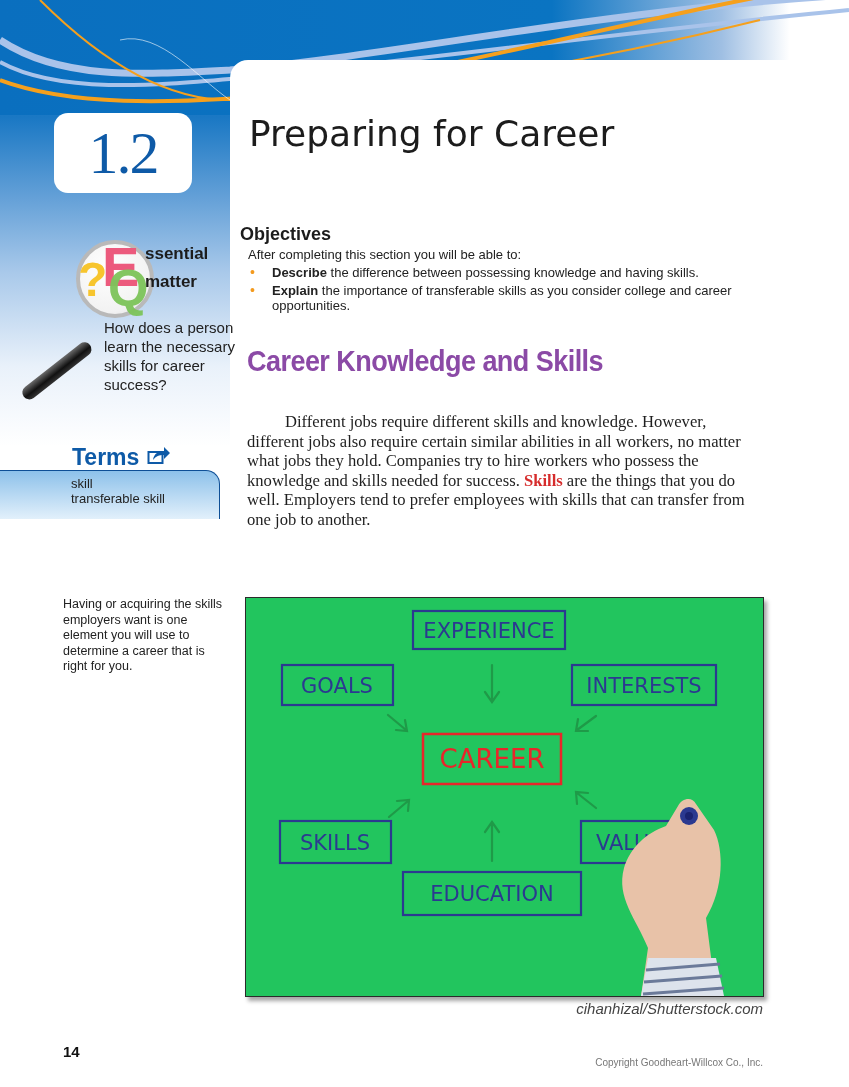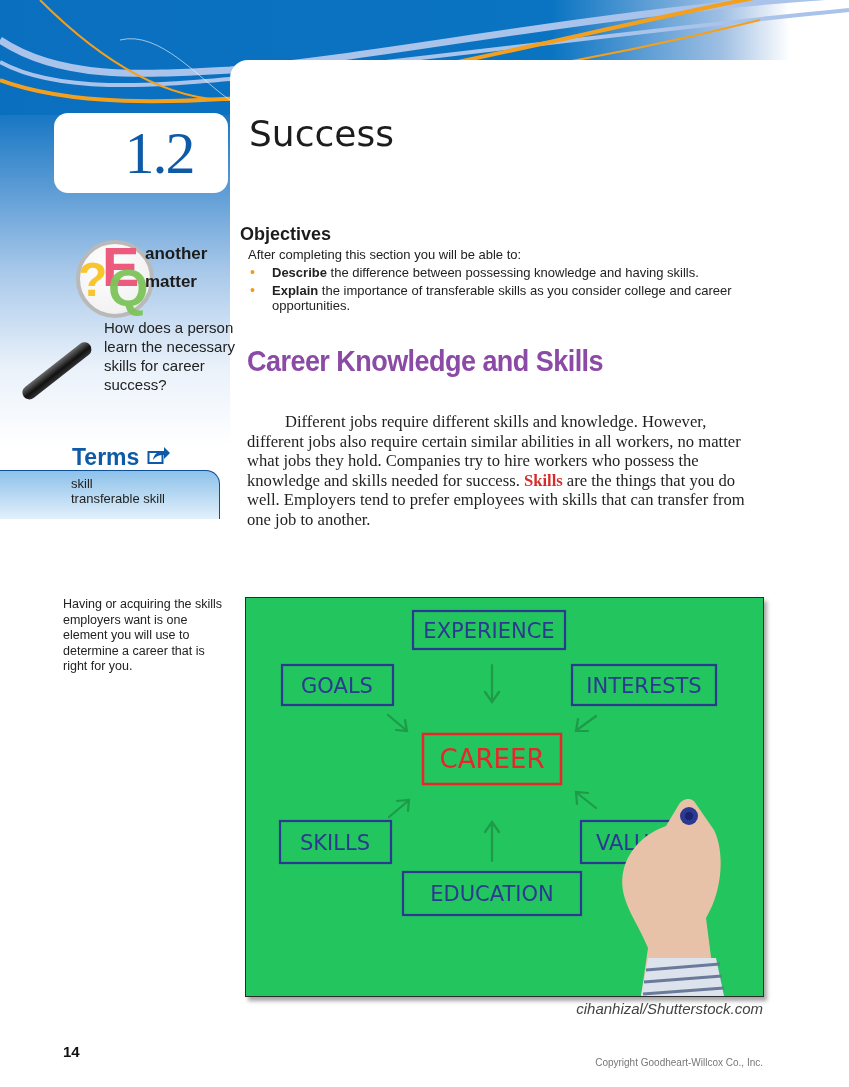--- a/index.html
+++ b/index.html
@@ -3,21 +3,21 @@
 <meta charset="utf-8">
 <style>
   html, body { margin: 0; padding: 0; }
   body { width: 849px; height: 1087px; position: relative; background: #ffffff; overflow: hidden; font-family: "Liberation Sans", sans-serif; }
   .sidebar-bg { position: absolute; left: 0; top: 0; width: 230px; height: 470px;
     background: linear-gradient(to bottom, #0a6fbf 0%, #1a78c4 25%, #5b9bd5 40%, #a9c9ea 58%, #e9f1fa 78%, #ffffff 95%); }
   .banner { position: absolute; left: 0; top: 0; width: 849px; height: 115px; }
   .banner svg { display: block; }
   .content-card { position: absolute; left: 230px; top: 60px; width: 619px; height: 60px; background: #fff; border-top-left-radius: 18px; }
   .section-badge { position: absolute; left: 54px; top: 113px; width: 138px; height: 80px; background: #fff; border-radius: 14px;
-    display: flex; align-items: center; justify-content: center; padding-left: 36px; }
+    display: flex; align-items: center; justify-content: center; }
   .section-badge span { font-family: "Liberation Serif", serif; font-size: 60px; color: #0e5aa7; letter-spacing: -2px; line-height: 1; }
   .title { position: absolute; left: 249px; top: 113px; font-family: "DejaVu Sans", sans-serif; font-size: 36px; color: #1c1c1c; line-height: 41px; }
   .eq-wrap { position: absolute; left: 0; top: 240px; width: 230px; height: 150px; }
   .eq-lens { position: absolute; left: 76px; top: 0; width: 78px; height: 78px; border-radius: 50%; border: 4px solid #b9b9b9;
     background: radial-gradient(circle at 40% 35%, #ffffff 0%, #f2f2f2 70%, #d9d9d9 100%); box-sizing: border-box; }
   .eq-handle { position: absolute; left: 6px; top: 98px; width: 84px; height: 14px; border-radius: 7px;
     background: linear-gradient(to bottom, #6b6b6b, #111 60%, #333); transform: rotate(-38deg); transform-origin: right center; }
   .eq-q { position: absolute; left: 78px; top: 12px; font-size: 48px; font-weight: bold; color: #f7c52e; }
   .eq-E { position: absolute; left: 102px; top: -6px; font-size: 56px; font-weight: bold; color: #ec5a7d; }
   .eq-Q { position: absolute; left: 108px; top: 18px; font-size: 52px; font-weight: bold; color: #7dc45a; opacity: 0.95; }
@@ -71,30 +71,30 @@
     <path d="M120,40 C160,30 200,80 230,100" stroke="#ffffff" stroke-width="1" fill="none" opacity="0.6"></path>
   </svg>
 </div>
 <div class="content-card"></div>
 
 <div class="section-badge">
   <span>1.2</span>
 </div>
 
 <div class="title">
-  <div>Success</div>
+  <div>Preparing for Career</div>
 </div>
 
 <div class="eq-wrap">
   <div class="eq-handle"></div>
   <div class="eq-lens"></div>
   <span class="eq-q">?</span>
   <span class="eq-E">E</span>
   <span class="eq-Q">Q</span>
-  <span class="eq-ssential">another</span>
+  <span class="eq-ssential">ssential</span>
   <span class="eq-uestion">matter</span>
 </div>
 <div class="eq-text">How does a person learn the necessary skills for career success?</div>
 
 <div class="terms-title">
   <span>Terms</span>
   <span>
     <svg width="24" height="20" viewBox="0 0 24 20">
       <rect x="1.5" y="7" width="14" height="11" fill="none" stroke="#0e5aa7" stroke-width="2"></rect>
       <path d="M6,15 C7,8 12,6 17,6 L17,2 L23,8 L17,14 L17,10 C12,10 9,11 6,15 Z" fill="#0e5aa7"></path>

